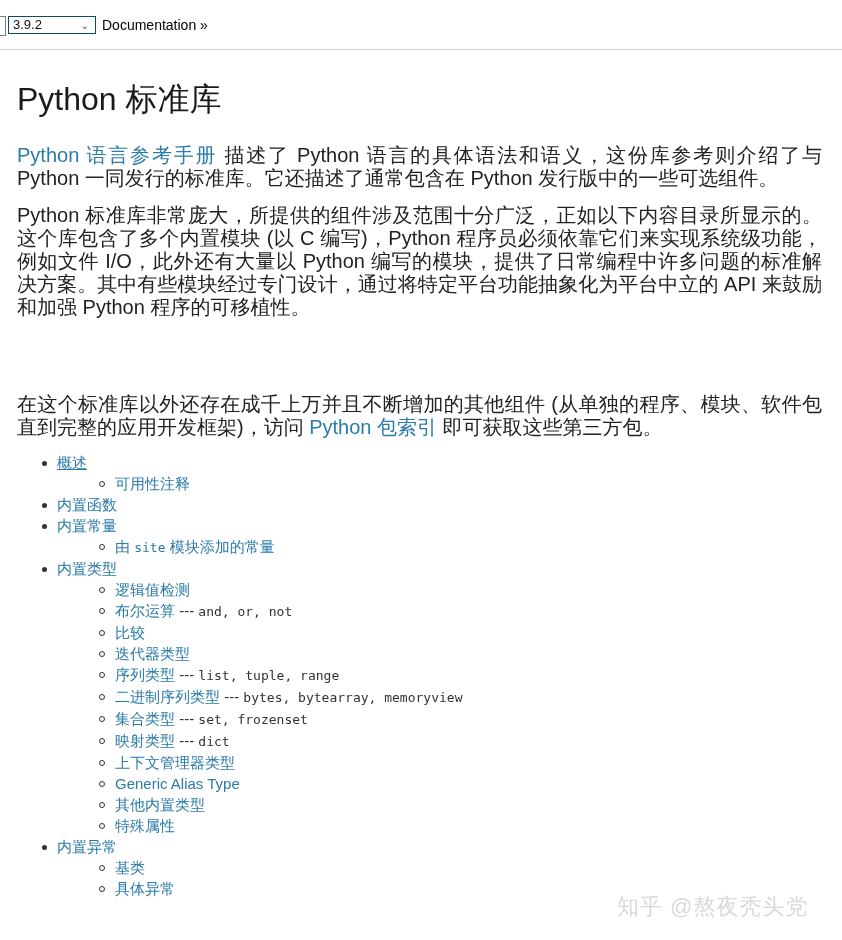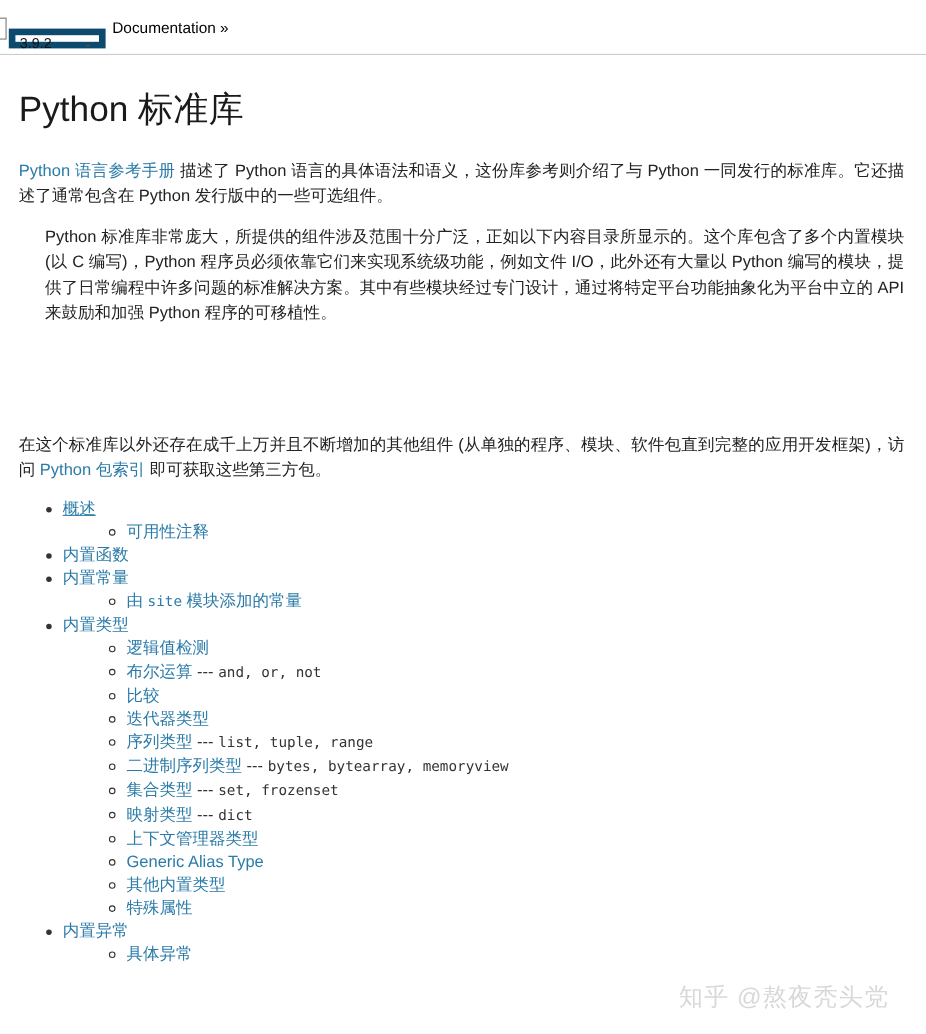--- a/index.html
+++ b/index.html
@@ -11,41 +11,41 @@
     .topbar {
       position: absolute; left: 0; top: 0; width: 842px; height: 49px;
       border-bottom: 1px solid #cccccc; background: #ffffff;
     }
     .lang-select-stub {
       position: absolute; left: -10px; top: 16px; width: 14px; height: 18px;
       border: 1px solid #7a7a7a; background: #fff;
     }
     .version-select {
       position: absolute; left: 8px; top: 16px; width: 88px; height: 18px;
-      border: 6px solid #0c4a6e; background: #fff; box-sizing: border-box;
-      font-size: 13px; line-height: 16px; padding-left: 4px; color: #111; margin-top: 10px;
+      border: 1px solid #0c4a6e; background: #fff; box-sizing: border-box;
+      font-size: 13px; line-height: 16px; padding-left: 4px; color: #111;
     }
     .version-select .chev {
       position: absolute; right: 6px; top: 1px; font-size: 10px; color: #555;
     }
     .doc-link {
       position: absolute; left: 102px; top: 17px; font-size: 14px; color: #000000;
       text-decoration: none;
     }
     .content { position: absolute; left: 17px; top: 70px; width: 805px; }
     h1 {
       margin: 0; font-weight: normal; font-size: 32px; color: #1a1a1a;
       height: 60px; line-height: 58px;
     }
     p {
-      margin: 0; font-size: 15px; line-height: 23px; color: #222;
+      margin: 0; font-size: 20px; line-height: 23px; color: #222;
       text-align: justify;
     }
     .p1 { position: absolute; top: 74px; }
-    .p2 { position: absolute; top: 134px; margin-left: 24px; }
+    .p2 { position: absolute; top: 134px; }
     .p3 { position: absolute; top: 240px; }
     .p4 { position: absolute; top: 323px; }
     a.link { color: #2a7ba8; text-decoration: none; }
     .toc {
       position: absolute; left: 22px; top: 382px; margin: 0; padding: 0;
       list-style: none; font-size: 15px;
     }
     .toc li { line-height: 21px; }
     .toc .l1 { position: relative; padding-left: 18px; }
     .toc .l1::before {
@@ -105,18 +105,19 @@
           <li class="l2"><a href="#"><span>序列类型</span></a><span class="dash"> --- </span><span class="mono">list, tuple, range</span></li>
           <li class="l2"><a href="#"><span>二进制序列类型</span></a><span class="dash"> --- </span><span class="mono">bytes, bytearray, memoryview</span></li>
           <li class="l2"><a href="#"><span>集合类型</span></a><span class="dash"> --- </span><span class="mono">set, frozenset</span></li>
           <li class="l2"><a href="#"><span>映射类型</span></a><span class="dash"> --- </span><span class="mono">dict</span></li>
           <li class="l2"><a href="#"><span>上下文管理器类型</span></a></li>
           <li class="l2"><a href="#"><span>Generic Alias Type</span></a></li>
           <li class="l2"><a href="#"><span>其他内置类型</span></a></li>
           <li class="l2"><a href="#"><span>特殊属性</span></a></li>
         </ul></li>
       <li class="l1"><a href="#">内置异常</a><ul>
+          <li class="l2"><a href="#"><span>基类</span></a></li>
           <li class="l2"><a href="#"><span>具体异常</span></a></li>
         </ul></li>
     </ul>
 </div>
 
 <div class="watermark">知乎 @熬夜秃头党</div>
 
 </body></html>

